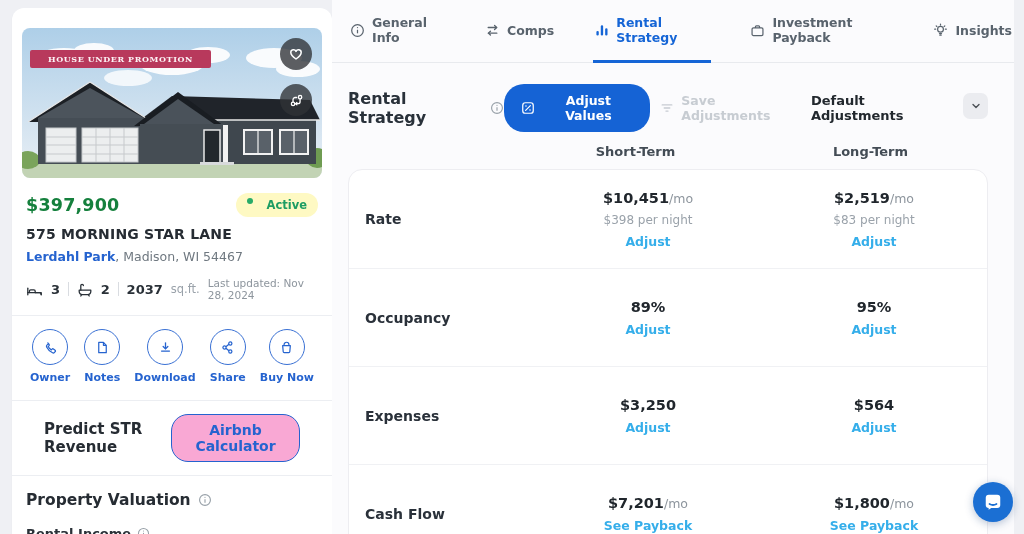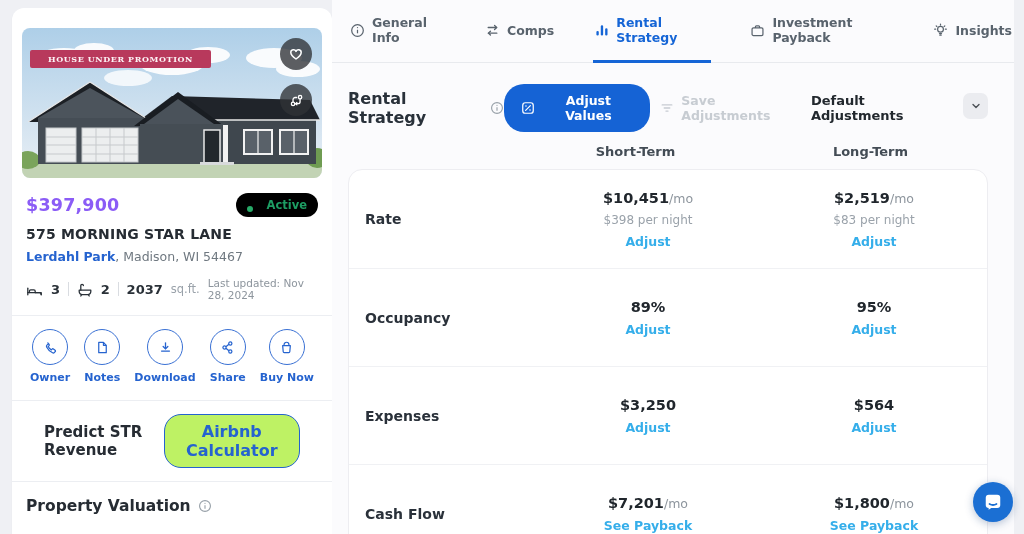--- a/index.html
+++ b/index.html
@@ -15,44 +15,44 @@
   .banner { position:absolute; top:10px; left:8px; background:#b8395c; color:#fdf3f6;
     font-family:"DejaVu Serif","Liberation Serif",serif; font-size:8px; font-weight:700;
     letter-spacing:.6px; padding:4px 18px; border-radius:2px;margin-top:12px; }
   .img-btn { position:absolute; right:10px; width:32px; height:32px; border-radius:50%;
     background:rgba(48,50,54,.78); border:none; display:flex; align-items:center; justify-content:center;
     color:#fff; cursor:pointer; }
   .img-btn.heart { top:10px; }
   .img-btn.route { top:56px; }
 
   .price-row { margin:15px 14px 0; display:flex; align-items:center; justify-content:space-between; }
-  .price { font-size:17.5px; font-weight:700; color:#8b5cf6; letter-spacing:.2px; }
-  .badge { display:flex; align-items:flex-end; gap:14px; background:#000000; color:#1d9d63;
+  .price { font-size:17.5px; font-weight:700; color:#15803d; letter-spacing:.2px; }
+  .badge { display:flex; align-items:flex-start; gap:14px; background:#fef9c3; color:#1d9d63;
     font-size:11.5px; font-weight:700; padding:5px 11px; border-radius:13px; }
   .badge .dot { width:6px; height:6px; border-radius:50%; background:#27ab68; }
   .address { margin:9px 14px 0; font-size:14px; font-weight:700; color:#262c33; letter-spacing:.2px; }
   .location { margin:7px 14px 12px; font-size:12.5px; color:#6f7880; }
   .location a { color:#2563cf; font-weight:600; text-decoration:none; cursor:pointer; }
   .stats { margin:13px 14px 0; display:flex; align-items:center; gap:8px; font-size:13px; font-weight:700; color:#2a3138; }
   .stats .sep { width:1px; height:14px; background:#d9dce1; }
   .stats .unit { color:#9aa2aa; font-weight:400; font-size:11.5px; }
   .stats .updated { margin-left:auto; font-size:10.5px; font-weight:400; color:#8d959d; }
   .stats svg { color:#2a3138; }
   .divider { margin-top:14px; border-top:1px solid #eceef2; }
 
   .actions { display:flex; justify-content:space-between; padding:13px 18px 14px; }
   .action { display:flex; flex-direction:column; align-items:center; gap:6px; cursor:pointer; }
   .action-circle { width:36px; height:36px; border:1.5px solid #3a71d4; border-radius:50%;
     display:flex; align-items:center; justify-content:center; color:#2563cf; }
   .action-label { font-size:11px; font-weight:700; color:#2563cf; }
 
   .predict-row { padding:13px 32px; display:flex; align-items:center; justify-content:space-between; }
   .predict-title { font-size:15px; font-weight:700; color:#262c33; }
-  .pill-btn { border:1.5px solid #2563cf; color:#2563cf; background:#bef264; border-radius:17px;
-    padding:7px 14px; font-size:16px; font-weight:600; cursor:pointer; font-family:inherit; }
+  .pill-btn { border:1.5px solid #2563cf; color:#2563cf; background:#f9a8d4; border-radius:17px;
+    padding:7px 14px; font-size:14px; font-weight:600; cursor:pointer; font-family:inherit; }
 
   .valuation { padding:15px 14px 0; }
   .val-title { font-size:15.5px; font-weight:700; color:#262c33; display:flex; align-items:center; gap:7px; }
   .ri-title { margin-top:17px; font-size:13px; font-weight:700; color:#2a3138; display:flex; align-items:center; gap:6px; }
   .info-i { color:#97a0a8; display:inline-flex; }
 
   
   .main { position:absolute; left:332px; right:10px; top:0; bottom:0; background:#fbfbfd; }
   .tabbar { display:flex; align-items:stretch; gap:37px; padding-left:16px; height:63px; border-bottom:1px solid #e8eaee; }
   .tab { display:flex; align-items:center; gap:7px; font-size:12.5px; font-weight:600; color:#59636d;

